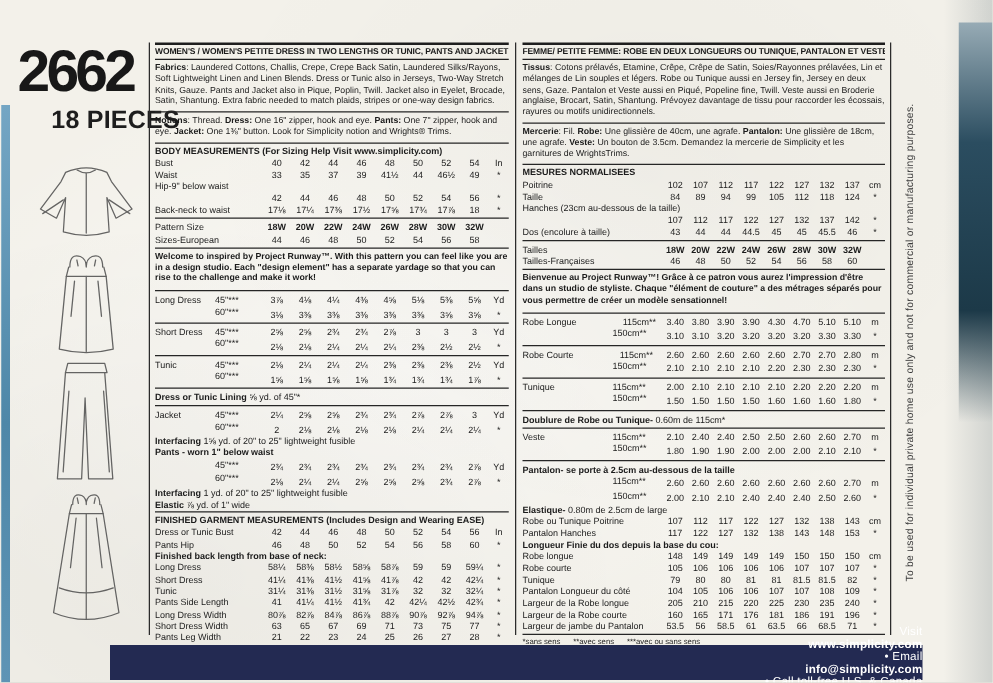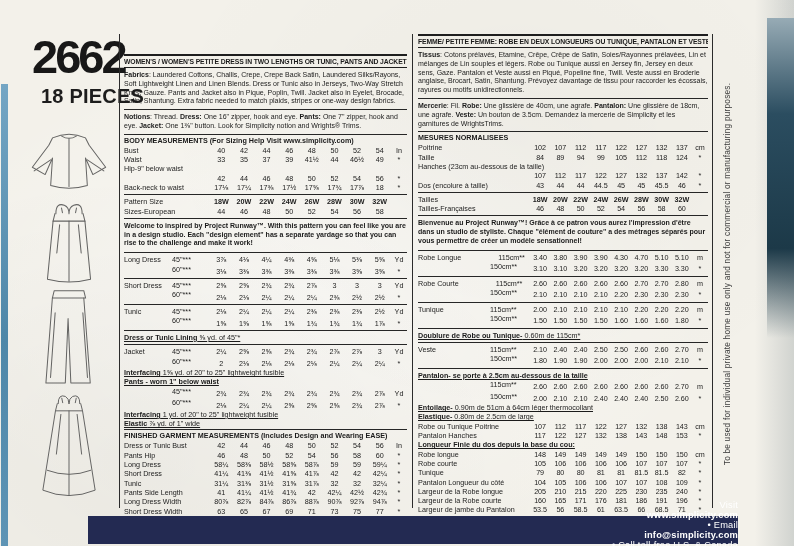--- a/index.html
+++ b/index.html
@@ -9,38 +9,38 @@
       radial-gradient(ellipse at 18% 85%, rgba(0,0,0,0.035), transparent 45%),
       radial-gradient(ellipse at 65% 25%, rgba(0,0,0,0.025), transparent 50%),
       radial-gradient(ellipse at 40% 55%, rgba(255,255,255,0.5), transparent 60%),
       #f3f1ea;}
   .right-shade{position:absolute;right:0;top:0;width:46px;height:546px;
     background:linear-gradient(270deg,rgba(70,90,100,0.20),rgba(70,90,100,0) 85%);}
   .blue-left{position:absolute;left:1px;top:84px;width:7px;height:462px;
     background:linear-gradient(180deg,#74a6c4,#4e87a8 55%,#5e94b5);}
   .blue-right{position:absolute;right:0;top:18px;width:27px;height:320px;
     background:linear-gradient(180deg,#97abb5 0%,#2b4d60 30%,#1c3948 72%,rgba(28,57,72,0) 100%);}
-  .num{position:absolute;left:32px;top:34px;font-size:47px;line-height:46px;font-weight:bold;letter-spacing:-3px;color:#181818;}
+  .num{position:absolute;left:14px;top:34px;font-size:47px;line-height:46px;font-weight:bold;letter-spacing:-3px;color:#181818;}
   .pieces{position:absolute;left:41px;top:86px;font-size:20px;line-height:20px;font-weight:bold;letter-spacing:0.2px;color:#1d1d1d;}
   .illus{position:absolute;left:20px;top:126px;width:98px;height:380px;display:flex;flex-direction:column;justify-content:space-between;align-items:center;}
   .illus svg{stroke:#4c4c4c;fill:none;stroke-width:1.1;stroke-linecap:round;stroke-linejoin:round;opacity:.85;}
   .vline{position:absolute;top:34px;height:474px;width:1px;background:#2b2b2b;}
   .v1{left:119px}.v2{left:412px}.v3{left:712px}
   .col{position:absolute;top:34px;}
-  .col-en{left:124px;width:283px;margin-top:20px;}
+  .col-en{left:124px;width:283px;}
   .col-fr{left:418px;width:290px;}
   .col-title{font-weight:bold;font-size:6.8px;letter-spacing:-0.1px;border-top:2px solid #1e1e1e;border-bottom:1px solid #1e1e1e;
     padding:2px 0;white-space:nowrap;overflow:hidden;}
   .para{font-size:7px;line-height:8.8px;margin:3px 0;}
   .welcome{font-weight:bold;font-size:7px;line-height:8.8px;margin:3px 0 4px;}
   .b{font-weight:bold;}
   .rule{border-top:1px solid #262626;margin:2px 0;}
   .thead{font-weight:bold;font-size:7.2px;line-height:10px;border-top:1px solid #262626;margin-top:1px;padding-top:1px;}
   .trow{display:flex;align-items:baseline;line-height:9.3px;font-size:7.2px;}
-  .tnote{font-size:7.2px;line-height:9.3px;text-decoration:underline;}
+  .tnote{font-size:7.2px;line-height:9.3px;}
   .tlead{flex:0 0 86px;display:flex;min-width:0;}
   .col-fr .tlead{flex:0 0 112px;}
   .tlabel{flex:1 1 auto;font-weight:normal;white-space:nowrap;overflow:visible;}
   .tsub{flex:0 0 38px;text-align:left;}
   .col-fr .tsub{flex:0 0 40px;margin-left:37px;}
   .tvals{flex:1 1 auto;display:grid;grid-template-columns:repeat(8,1fr);min-width:0;}
   .tcell{text-align:center;white-space:nowrap;}
   .bv .tcell{font-weight:bold;}
   .tunit{flex:0 0 16px;text-align:center;}
   .foot{font-size:6.2px;white-space:pre;border-top:1px solid #262626;padding-top:2px;margin-top:2px;}
@@ -425,20 +425,21 @@
             <span class="tcell">48</span>
             <span class="tcell">50</span>
             <span class="tcell">52</span>
             <span class="tcell">54</span>
             <span class="tcell">56</span>
             <span class="tcell">58</span>
             <span class="tcell">60</span>
           </span>
           <span class="tunit">*</span>
         </div>
+        <div class="tnote"><span class="b">Finished back length from base of neck:</span></div>
         <div class="trow">
           <span class="tlead">
             <span class="tlabel">Long Dress</span>
             <span class="tsub"></span>
           </span>
           <span class="tvals">
             <span class="tcell">58¼</span>
             <span class="tcell">58⅜</span>
             <span class="tcell">58½</span>
             <span class="tcell">58⅝</span>
@@ -848,21 +849,20 @@
             <span class="tcell">2.10</span>
             <span class="tcell">2.10</span>
             <span class="tcell">2.40</span>
             <span class="tcell">2.40</span>
             <span class="tcell">2.40</span>
             <span class="tcell">2.50</span>
             <span class="tcell">2.60</span>
           </span>
           <span class="tunit">*</span>
         </div>
-        <div class="tnote"><span class="b">Entoilage-</span><span> 0.90m de 51cm à 64cm léger thermocollant</span></div>
         <div class="tnote"><span class="b">Elastique-</span><span> 0.80m de 2.5cm de large</span></div>
       </div>
     <div>
         <div class="trow">
           <span class="tlead">
             <span class="tlabel">Robe ou Tunique Poitrine</span>
             <span class="tsub"></span>
           </span>
           <span class="tvals">
             <span class="tcell">107</span>

